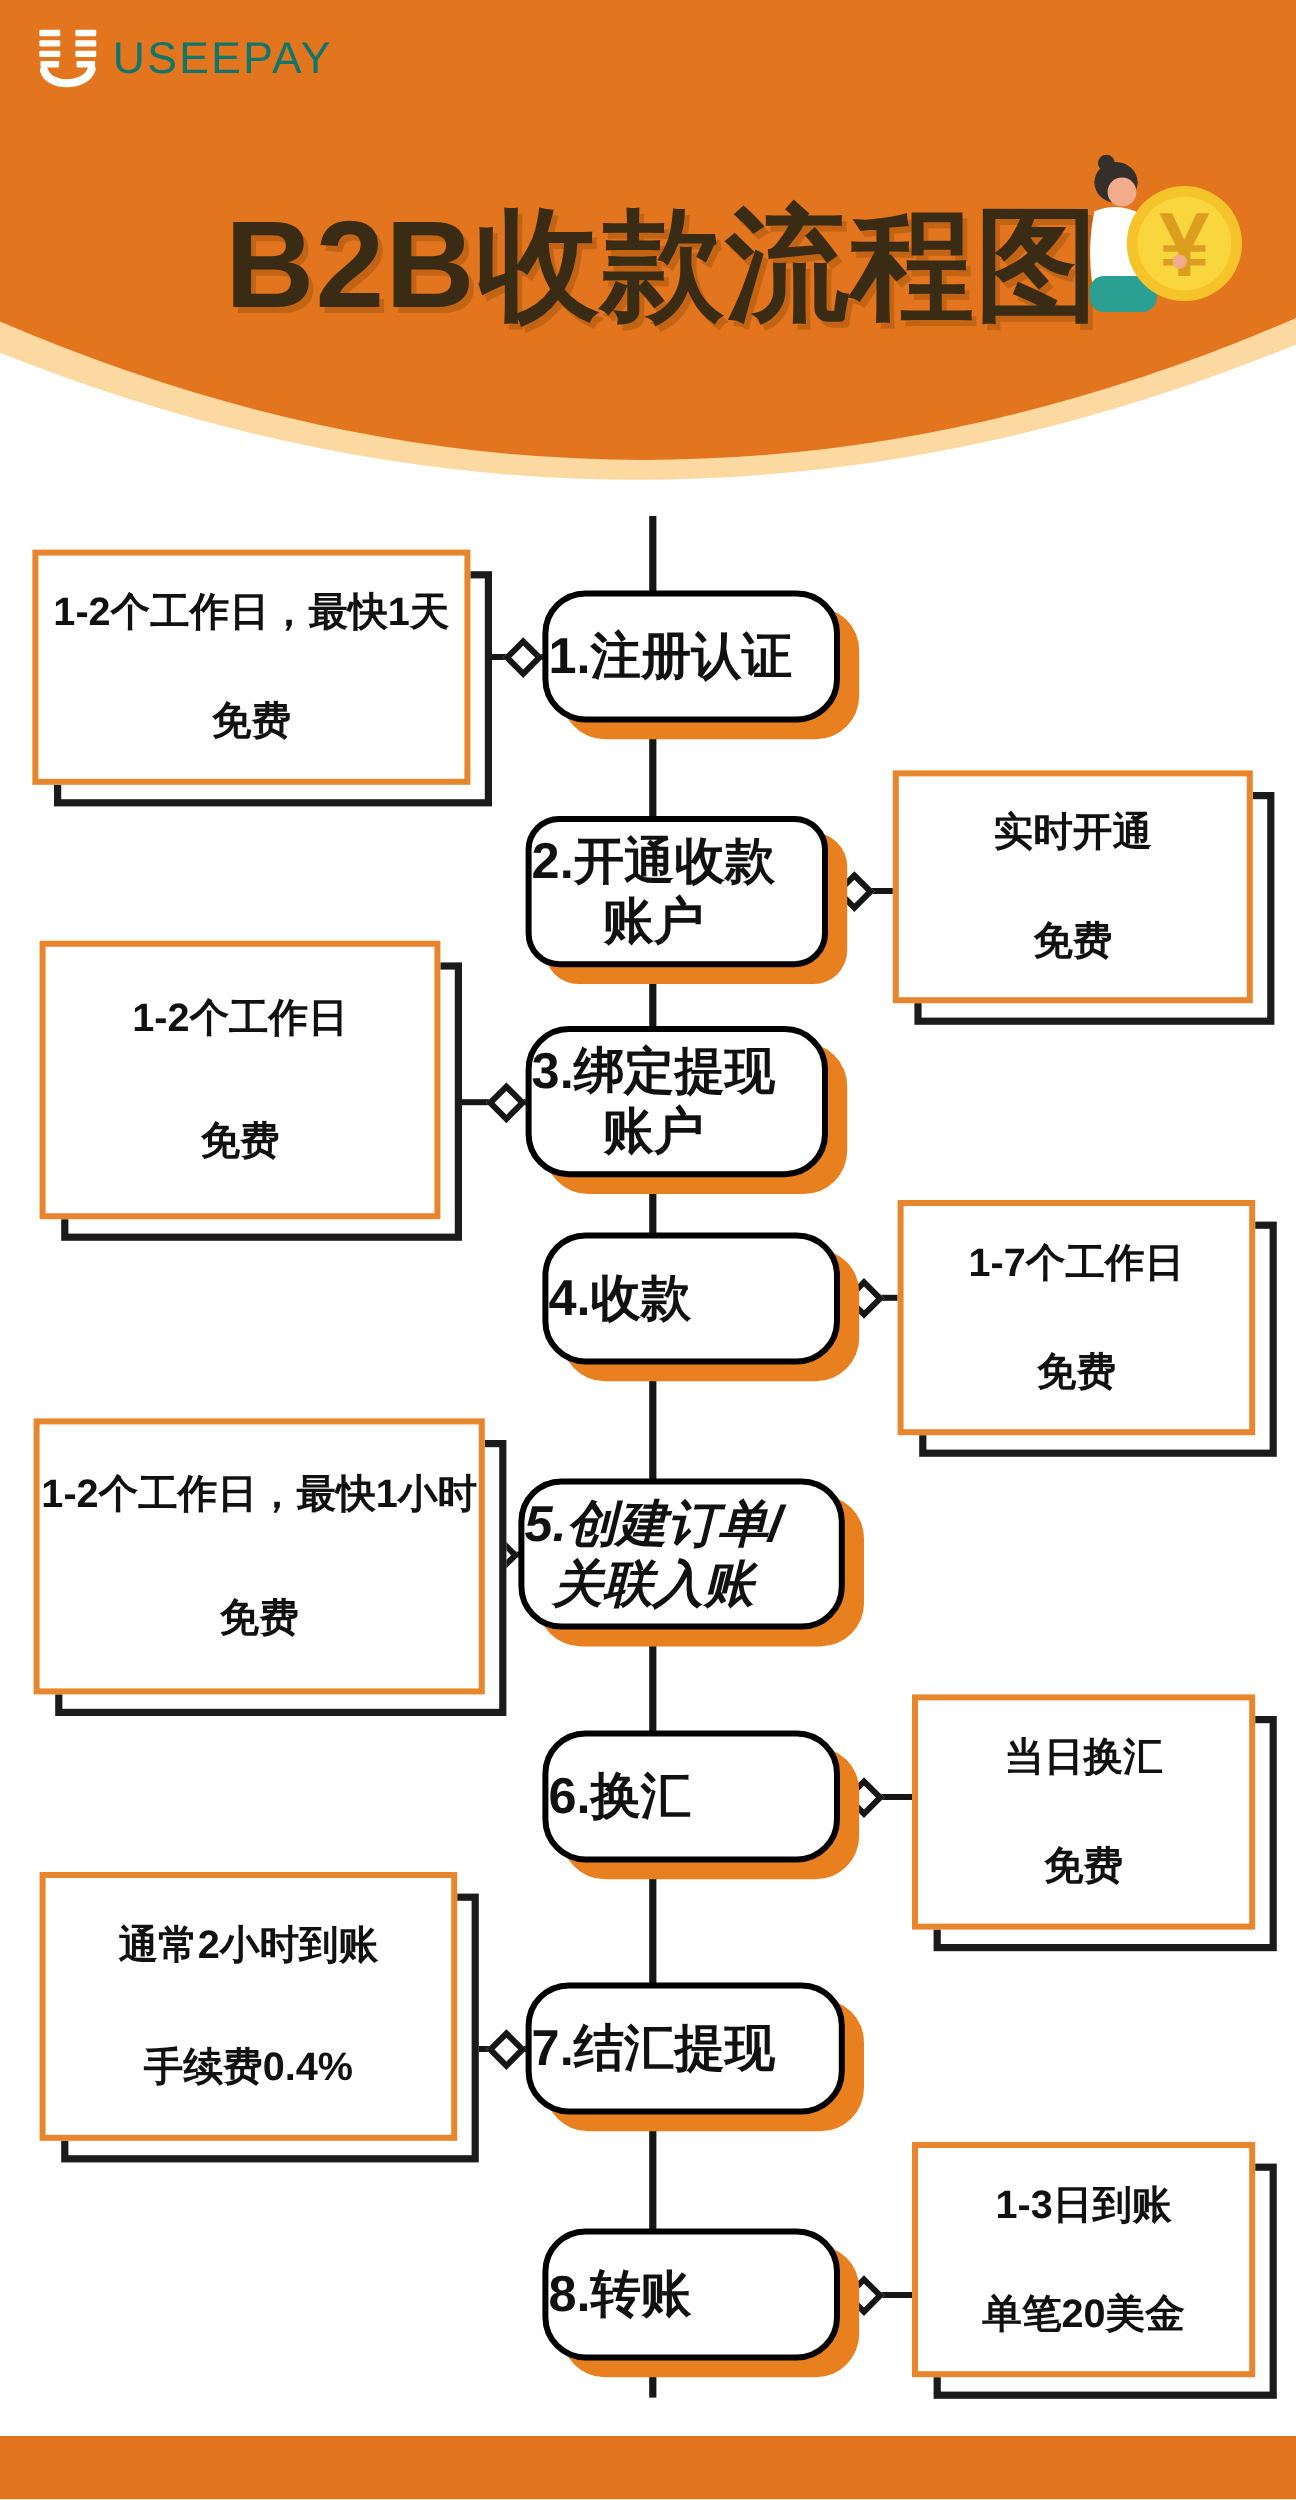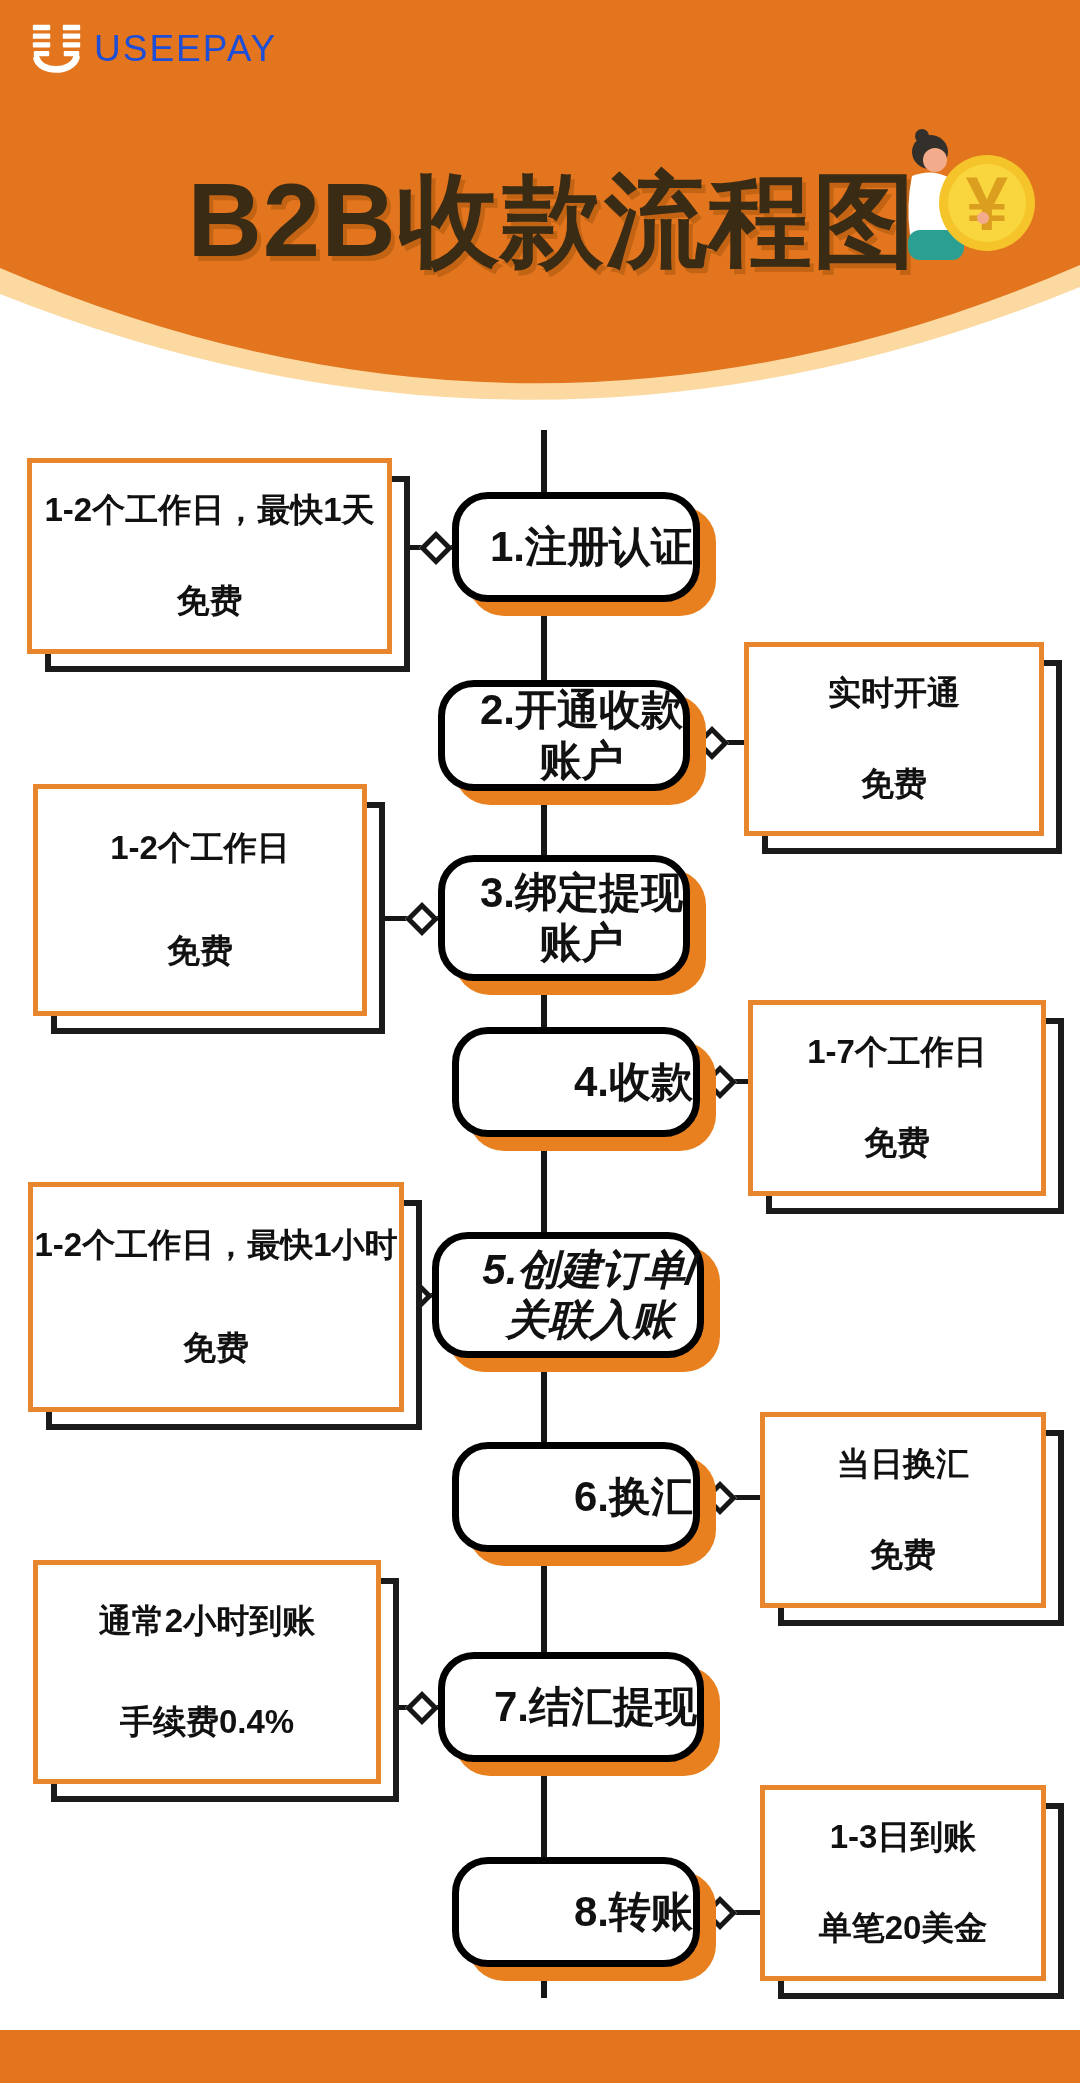--- a/index.html
+++ b/index.html
@@ -6,45 +6,45 @@
   .page {
     position:relative; width:1080px; height:2083px; overflow:hidden;
     background:#ffffff;
     font-family:"Liberation Sans","DejaVu Sans",sans-serif;
   }
 
   
   .header-curve { position:absolute; left:0; top:0; width:1080px; height:420px; display:block; }
   .logo { position:absolute; left:28px; top:20px; display:flex; align-items:center; gap:8px; }
   .logo-icon { width:58px; height:58px; display:block; }
-  .logo-text { color:#1d4ed8; font-size:37px; letter-spacing:2px; font-weight:500; }
+  .logo-text { color:#0f766e; font-size:37px; letter-spacing:2px; font-weight:500; }
   .title {
     position:absolute; left:0; top:150px; width:1080px; margin:12px;
     text-align:center; font-size:103px; line-height:1.15; font-weight:900;
     color:#3A2B15; letter-spacing:1px;
     text-shadow:4px 5px 0 rgba(170,85,15,0.55);
   }
   .illustration { position:absolute; left:860px; top:118px; width:220px; height:152px; }
 
   
   .spine { position:absolute; left:541px; top:430px; width:6px; height:1568px; background:#161616; z-index:1; }
 
   
   .node {
     position:absolute; z-index:4; box-sizing:border-box;
-    background:#ffffff; border:7px solid #000000; border-radius:36px;
+    background:#ffffff; border:5px solid #000000; border-radius:36px;
     box-shadow:16px 14px 0 0 #E8801F;
-    display:flex; align-items:center; justify-content:flex-end;
+    display:flex; align-items:center; justify-content:flex-start;
   }
   .node-label {
     font-size:42px; font-weight:bold; color:#111111;
     text-align:center; white-space:pre-line; line-height:1.2;
   }
   .n1 {left:452px; top:492px; width:248px; height:110px;}
-  .n2 {left:438px; top:680px; width:252px; height:111px;}
+  .n2 {left:438px; top:680px; width:252px; height:126px;border-radius:28px;}
   .n3 {left:438px; top:855px; width:252px; height:126px;}
   .n4 {left:452px; top:1027px; width:248px; height:110px;}
   .n5 {left:432px; top:1232px; width:272px; height:126px;font-style:italic;}
   .n6 {left:452px; top:1442px; width:248px; height:110px;}
   .n7 {left:438px; top:1652px; width:266px; height:110px;}
   .n8 {left:452px; top:1857px; width:248px; height:110px;}
 
   
   .note { position:absolute; z-index:3; }
   .note-frame {

